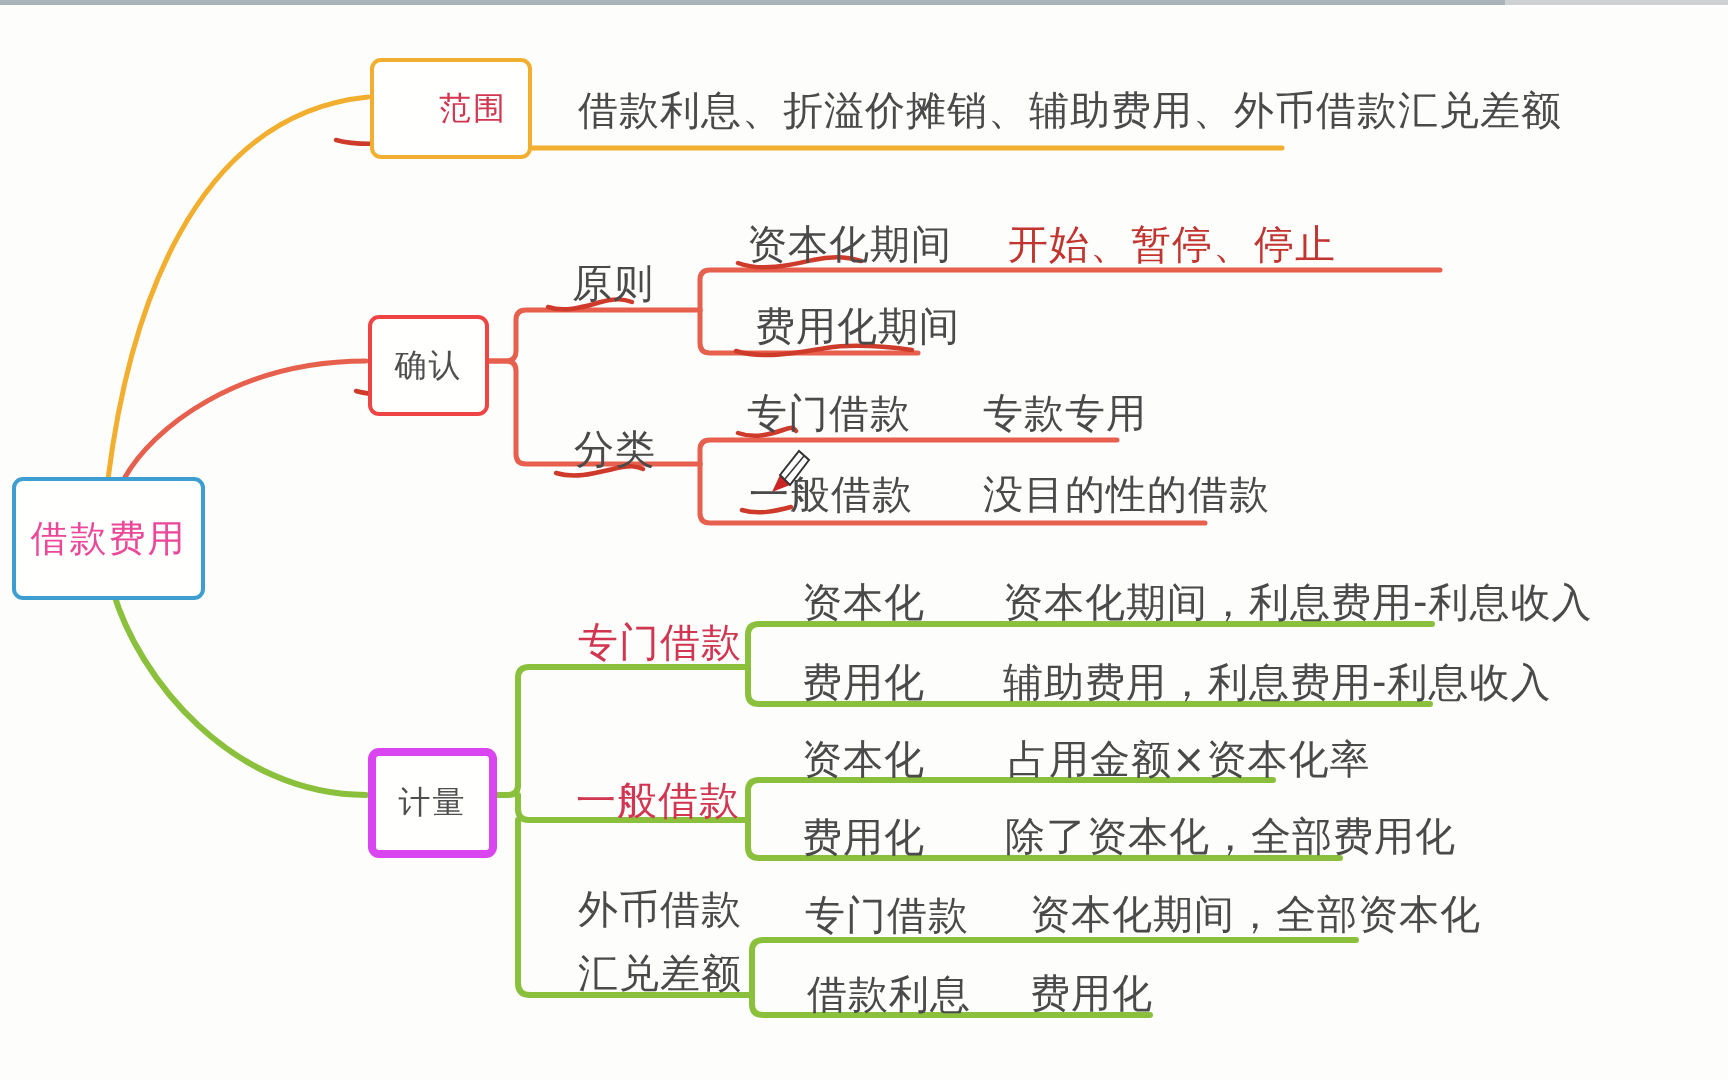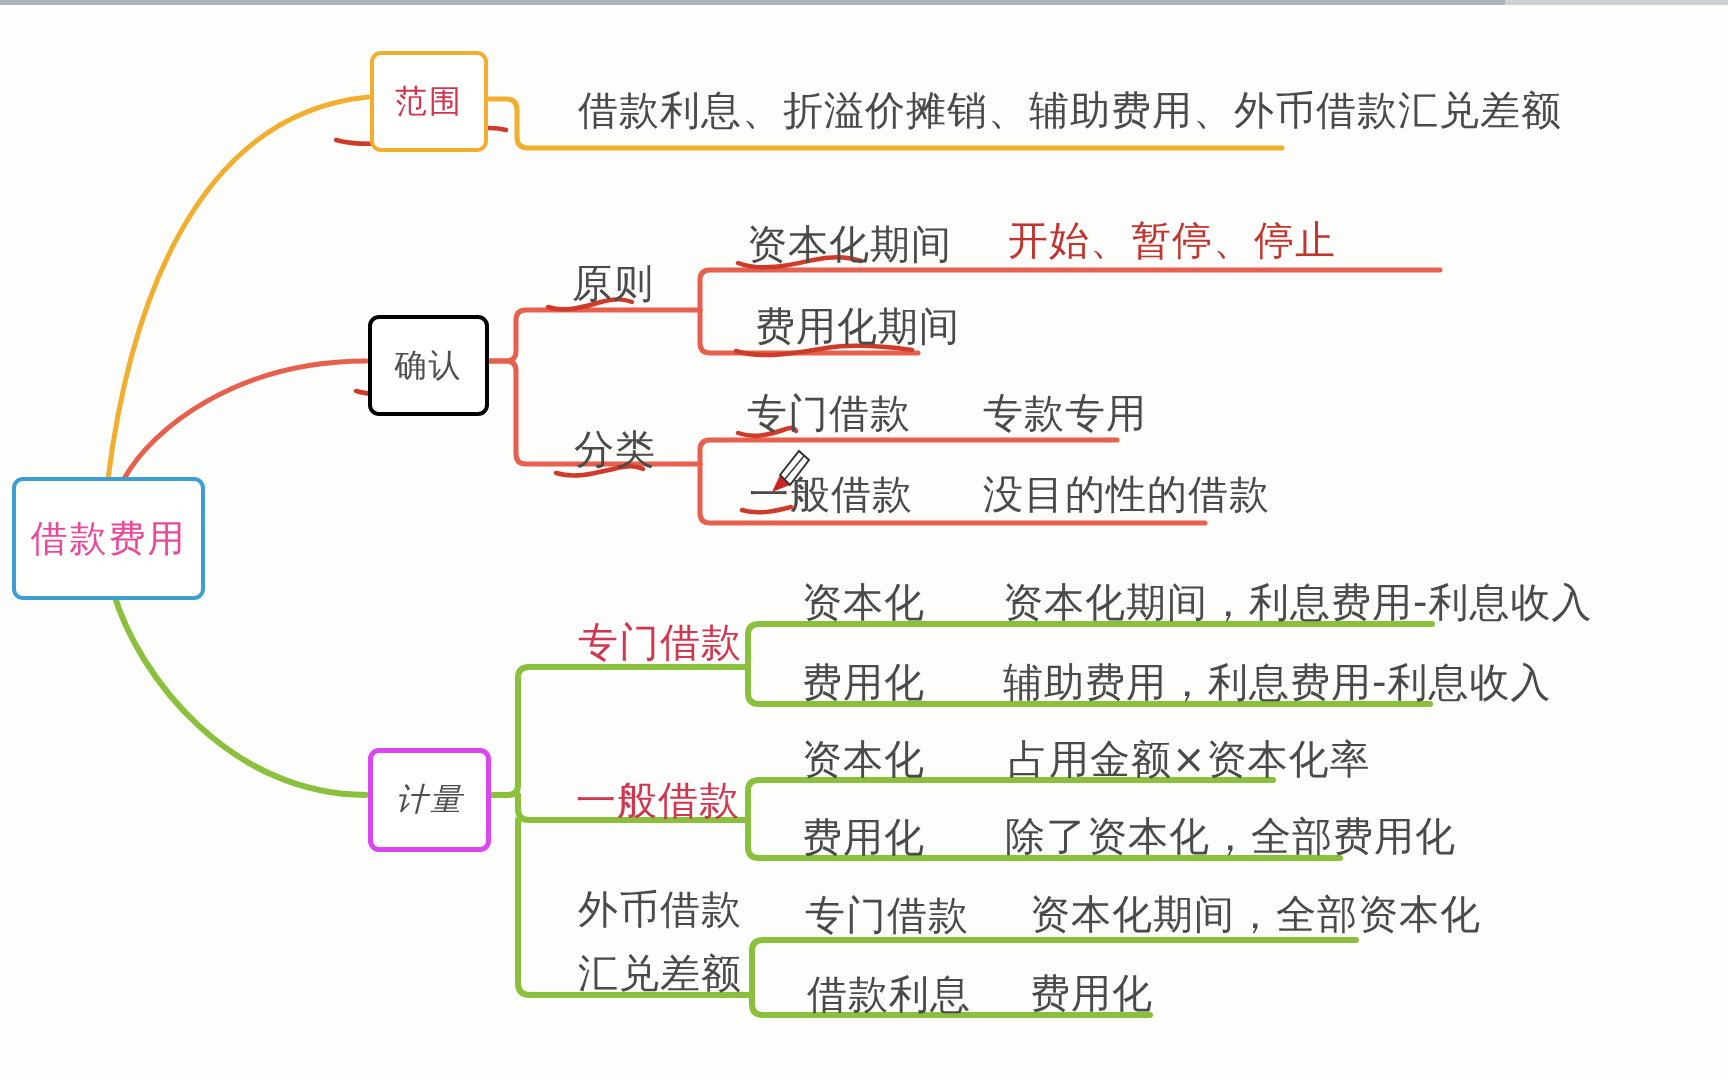--- a/index.html
+++ b/index.html
@@ -71,37 +71,37 @@
     <path d="M 556 473 C 575 479 596 473 613 469 S 636 466 643 469"></path>
     <path d="M 738 433 C 755 439 771 434 783 430 S 793 428 796 431"></path>
     <path d="M 742 510 C 758 515 776 511 791 507"></path>
   </g>
 </svg>
 
 <div class="node-box" style="left:12px;top:477px;width:185px;height:115px;border:4px solid #3d9ed2;">
   <span class="root-label">借款费用</span>
 </div>
 
-<div class="node-box" style="left:370px;top:51px;width:110px;height:93px;border:4px solid #f2ae2e;">
+<div class="node-box" style="left:370px;top:58px;width:110px;height:93px;border:4px solid #f2ae2e;padding-left:44px;">
   <span class="box-label" style="color:#d23550;">范围</span>
 </div>
 
-<div class="node-box" style="left:368px;top:315px;width:113px;height:93px;border:4px solid #000000;">
+<div class="node-box" style="left:368px;top:315px;width:113px;height:93px;border:4px solid #ef4444;">
   <span class="box-label">确认</span>
 </div>
 
-<div class="node-box" style="left:368px;top:748px;width:113px;height:94px;border:5px solid #d946ef;font-style:italic;">
+<div class="node-box" style="left:368px;top:748px;width:113px;height:94px;border:8px solid #d946ef;">
   <span class="box-label">计量</span>
 </div>
 
 <div class="t" style="left:578px;top:94px;">借款利息、折溢价摊销、辅助费用、外币借款汇兑差额</div>
 
 <div class="t" style="left:572px;top:267px;">原则</div>
 <div class="t" style="left:747px;top:228px;">资本化期间</div>
-<div class="t red" style="left:1008px;top:228px;font-family:Liberation Mono, monospace;">开始、暂停、停止</div>
+<div class="t red" style="left:1008px;top:228px;">开始、暂停、停止</div>
 <div class="t" style="left:747px;top:310px;margin-left:8px;">费用化期间</div>
 <div class="t" style="left:574px;top:433px;">分类</div>
 <div class="t" style="left:747px;top:397px;">专门借款</div>
 <div class="t" style="left:983px;top:397px;">专款专用</div>
 <div class="t" style="left:749px;top:478px;">一般借款</div>
 <div class="t" style="left:983px;top:478px;">没目的性的借款</div>
 
 <div class="t crimson" style="left:578px;top:626px;">专门借款</div>
 <div class="t" style="left:802px;top:586px;">资本化</div>
 <div class="t" style="left:1003px;top:586px;">资本化期间，利息费用-利息收入</div>

